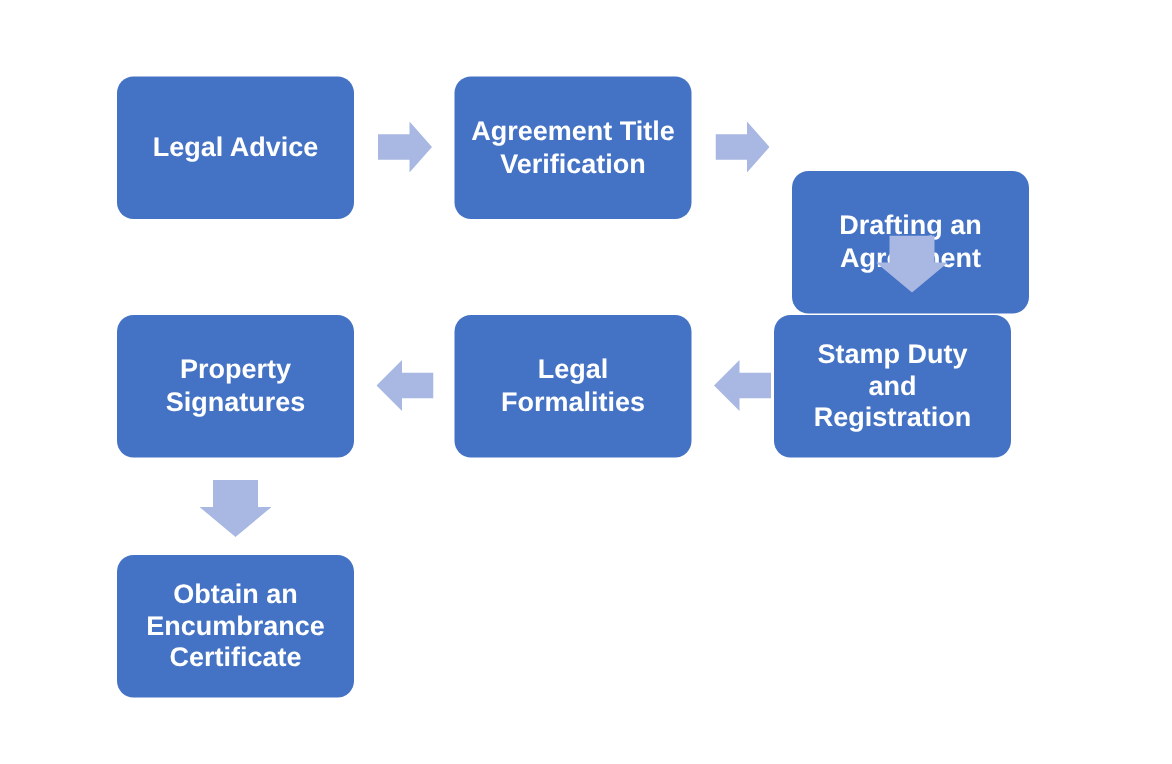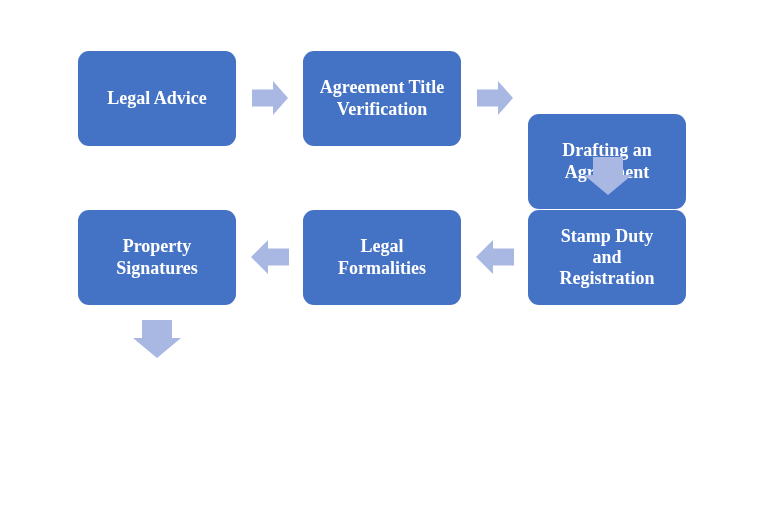--- a/index.html
+++ b/index.html
@@ -5,21 +5,21 @@
   html, body {
     margin: 0;
     padding: 0;
     background: #ffffff;
   }
   .canvas {
     position: relative;
     width: 781px;
     height: 509px;
     background: var(--background, #ffffff);
-    font-family: Liberation Serif, serif;
+    font-family: Liberation Sans, sans-serif;
     overflow: hidden;
   }
   .node {
     position: absolute;
     width: 158px;
     height: 95px;
     background: var(--node-fill, #4472C4);
     border-radius: 11px;
     display: flex;
     align-items: center;
@@ -36,21 +36,21 @@
     white-space: pre-line;
   }
   .arrow {
     position: absolute;
     display: block;
   }
   
   .n0 { left: 78px;  top: 51px;  }
   .n1 { left: 303px; top: 51px;  }
   .n2 { left: 528px; top: 66px; margin-top: 48px;  }
-  .n3 { left: 528px; top: 210px; }
+  .n3 { left: 516px; top: 210px; }
   .n4 { left: 303px; top: 210px; }
   .n5 { left: 78px;  top: 210px; }
   .n6 { left: 78px;  top: 370px; }
   
   .a0 { left: 252px; top: 81px;  }
   .a1 { left: 477px; top: 81px;  }
   .a2 { left: 584px; top: 157px; }
   .a3 { left: 476px; top: 240px; }
   .a4 { left: 251px; top: 240px; }
   .a5 { left: 133px; top: 320px; }
@@ -107,14 +107,19 @@
 
   <div class="node n5">
     <span class="label">Property
 Signatures</span>
   </div>
 
   <svg class="arrow a5" width="48" height="38" viewBox="0 0 48 38">
     <polygon points="9,0 39,0 39,18 48,18 24,38 0,18 9,18" fill="#A9B8E3"></polygon>
   </svg>
 
+  <div class="node n6">
+    <span class="label">Obtain an
+Encumbrance
+Certificate</span>
+  </div>
 
 </div>
 
 </body></html>

